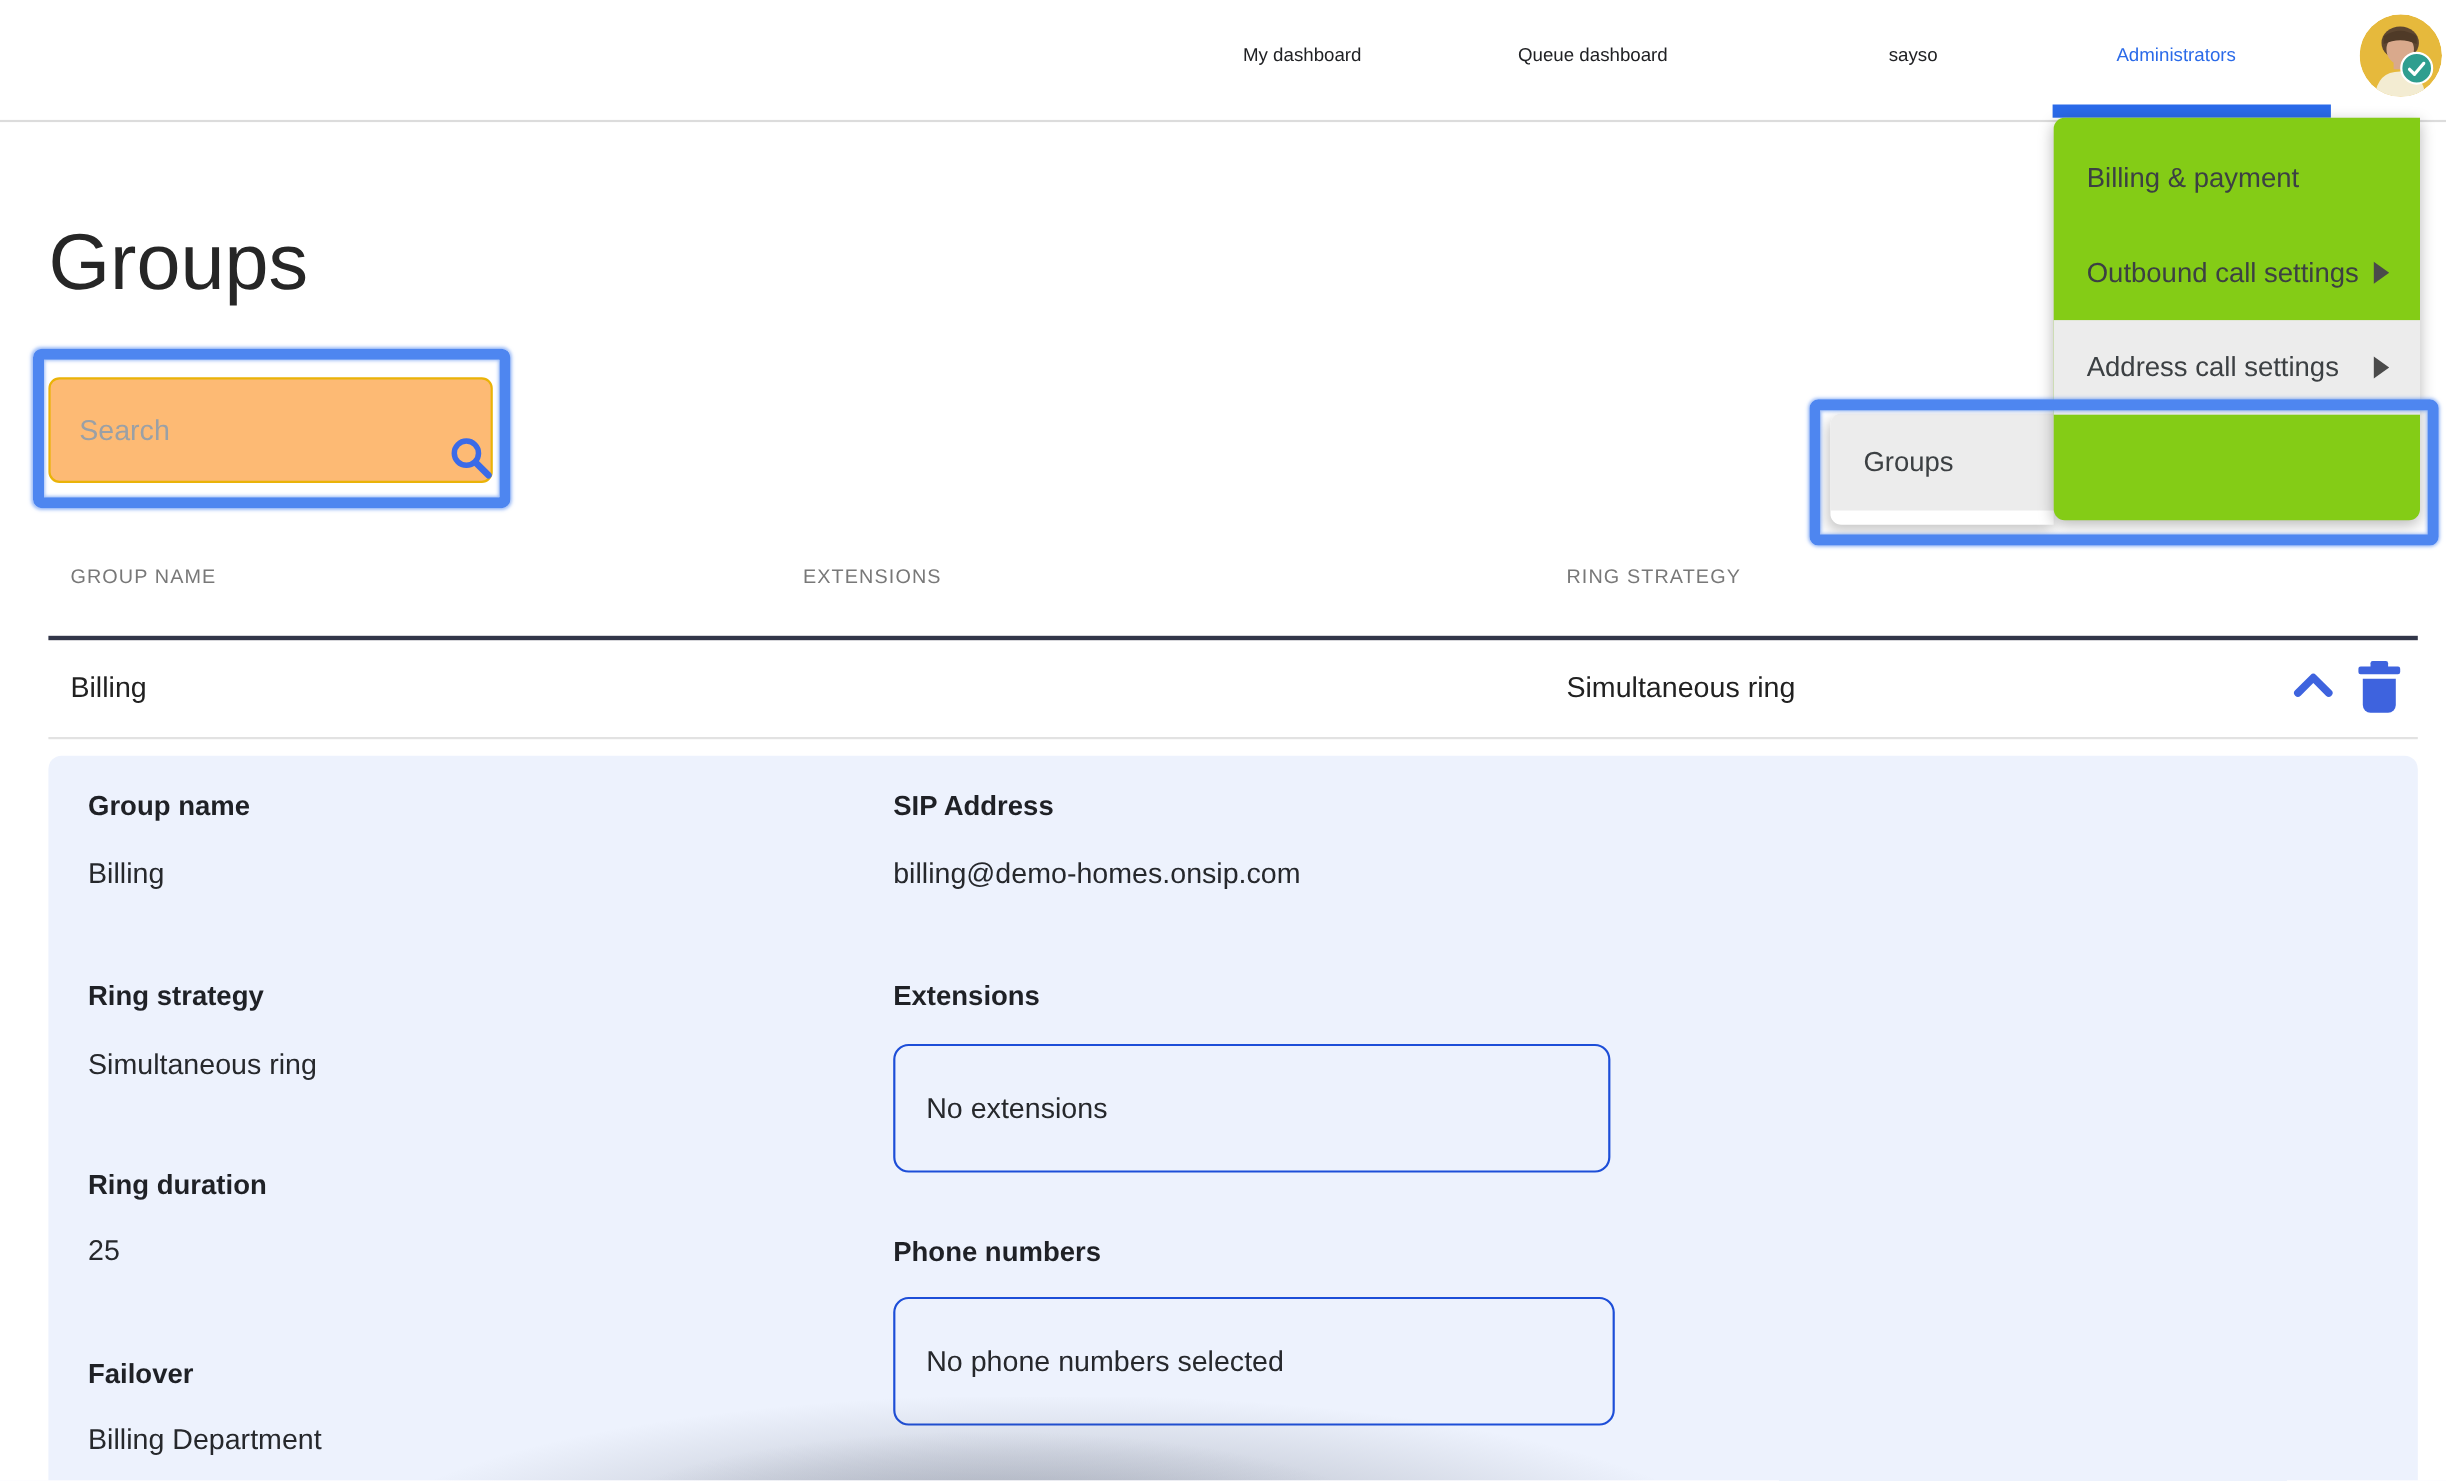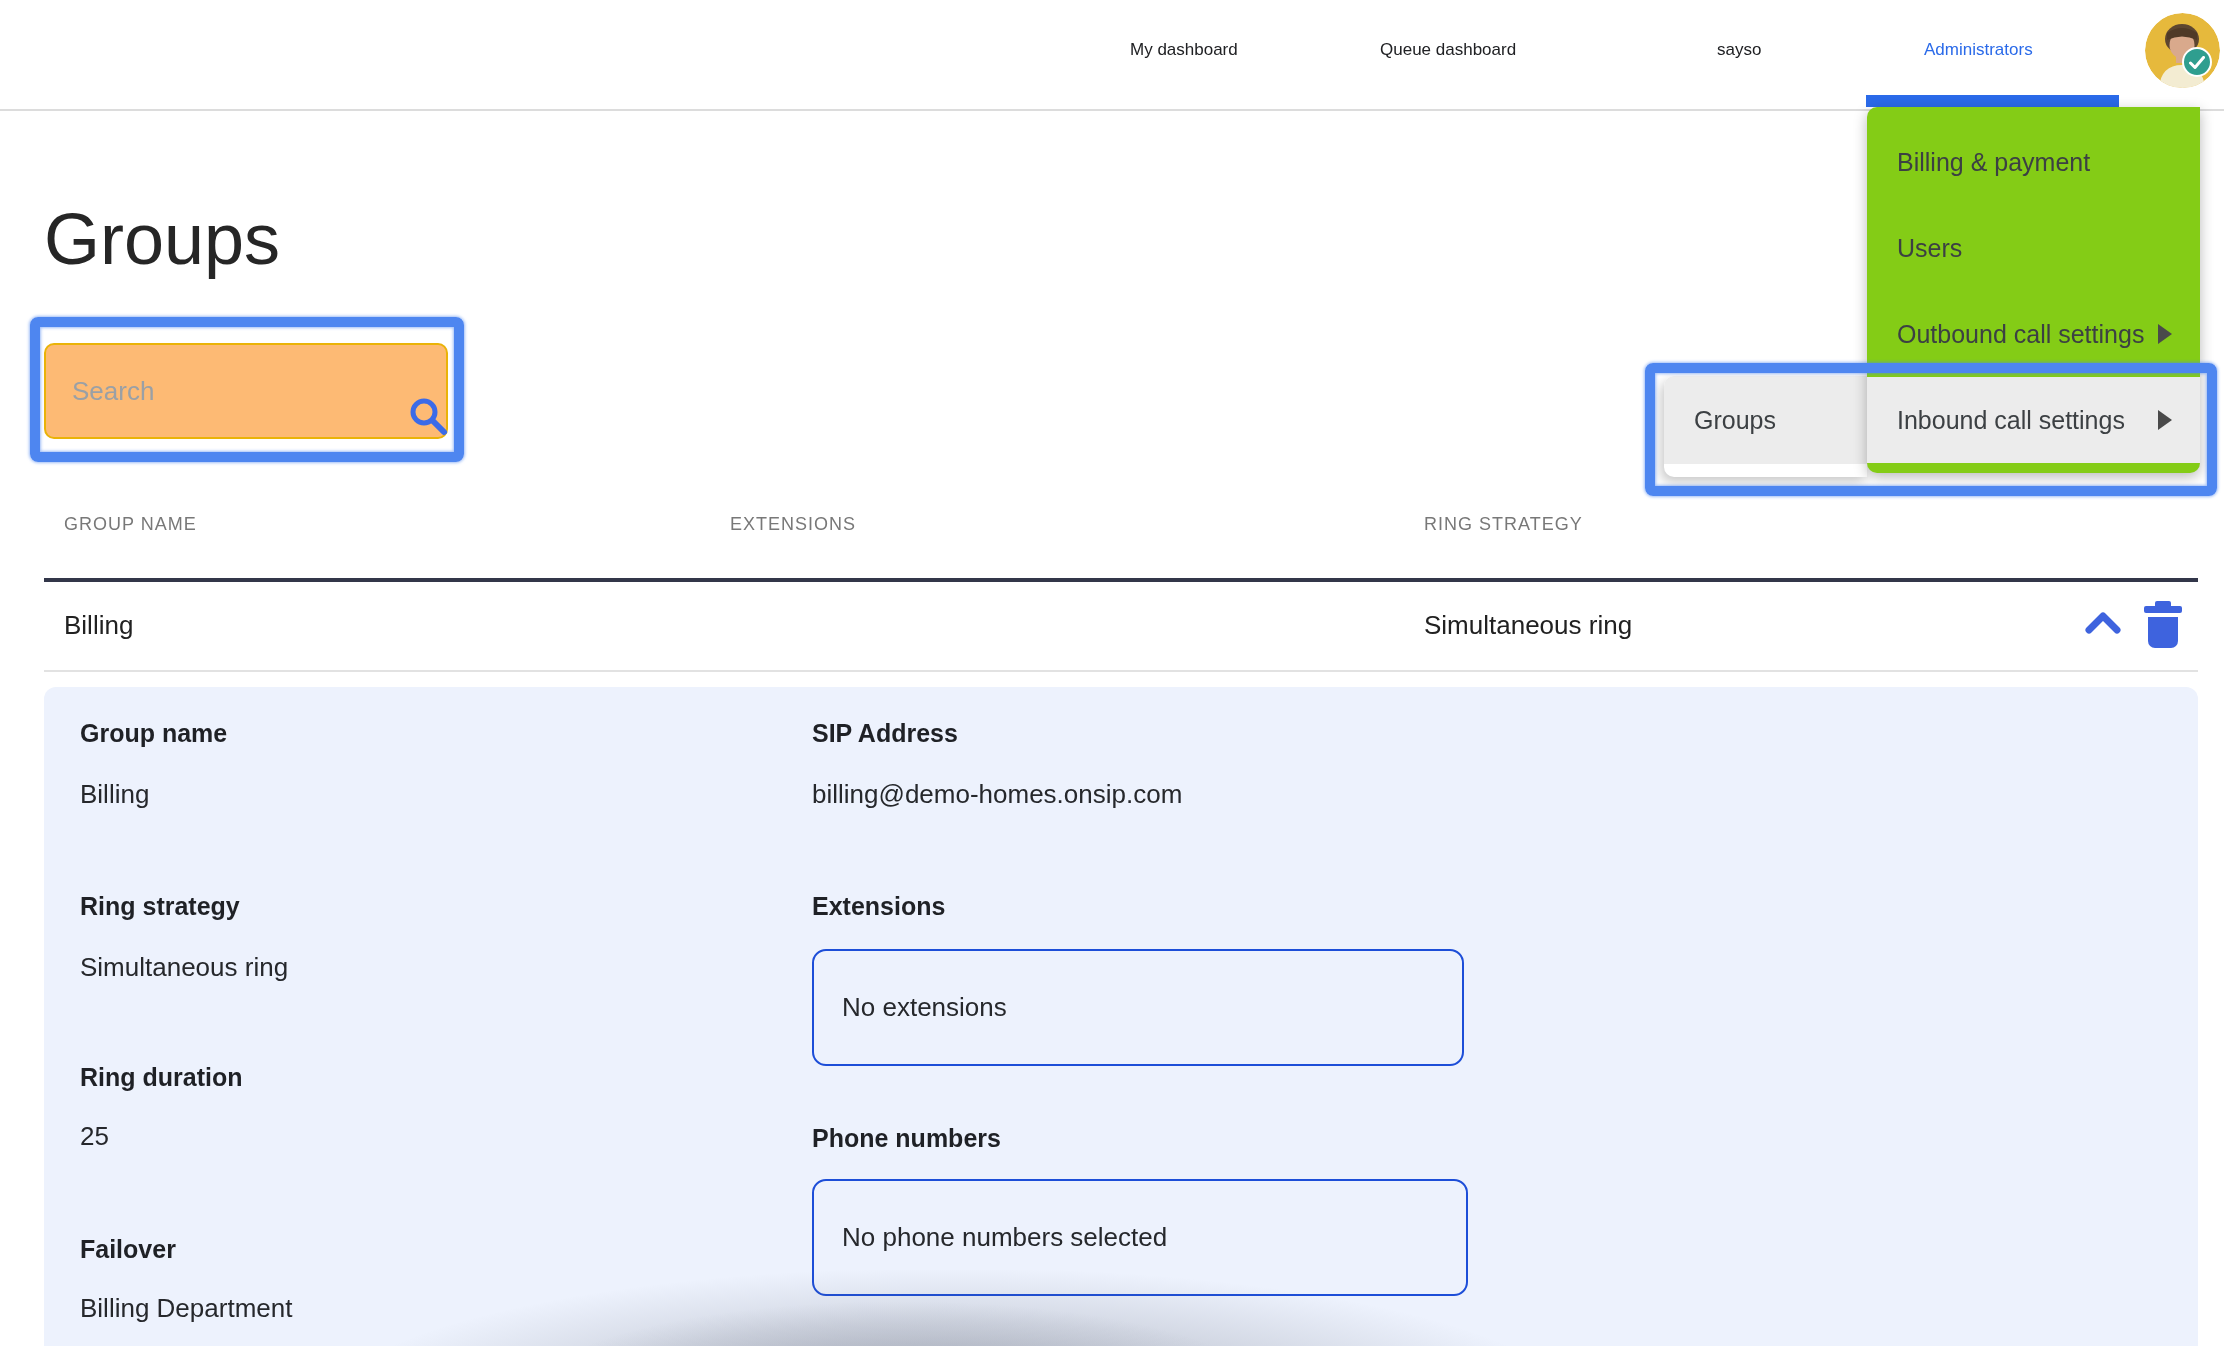--- a/index.html
+++ b/index.html
@@ -96,28 +96,25 @@
     <svg width="16" height="13" viewBox="0 0 16 13">
       <polyline points="1.5,7 6,11.5 14.5,1.5" fill="none" stroke="#ffffff" stroke-width="3" stroke-linecap="round" stroke-linejoin="round"></polyline>
     </svg>
   </div>
 
   <div class="menu-panel">
     <div class="menu-item">
       <span>Billing &amp; payment</span>
     </div>
     <div class="menu-item">
-      <span>Users</span>
-    </div>
-    <div class="menu-item">
       <span>Outbound call settings</span>
       <span class="arrow-right"></span>
     </div>
     <div class="menu-item hovered">
-      <span>Inbound call settings</span>
+      <span>Address call settings</span>
       <span class="arrow-right"></span>
     </div>
   </div>
 
   <div class="submenu-panel">
     <div class="submenu-item">
       <span>Groups</span>
     </div>
   </div>
 

